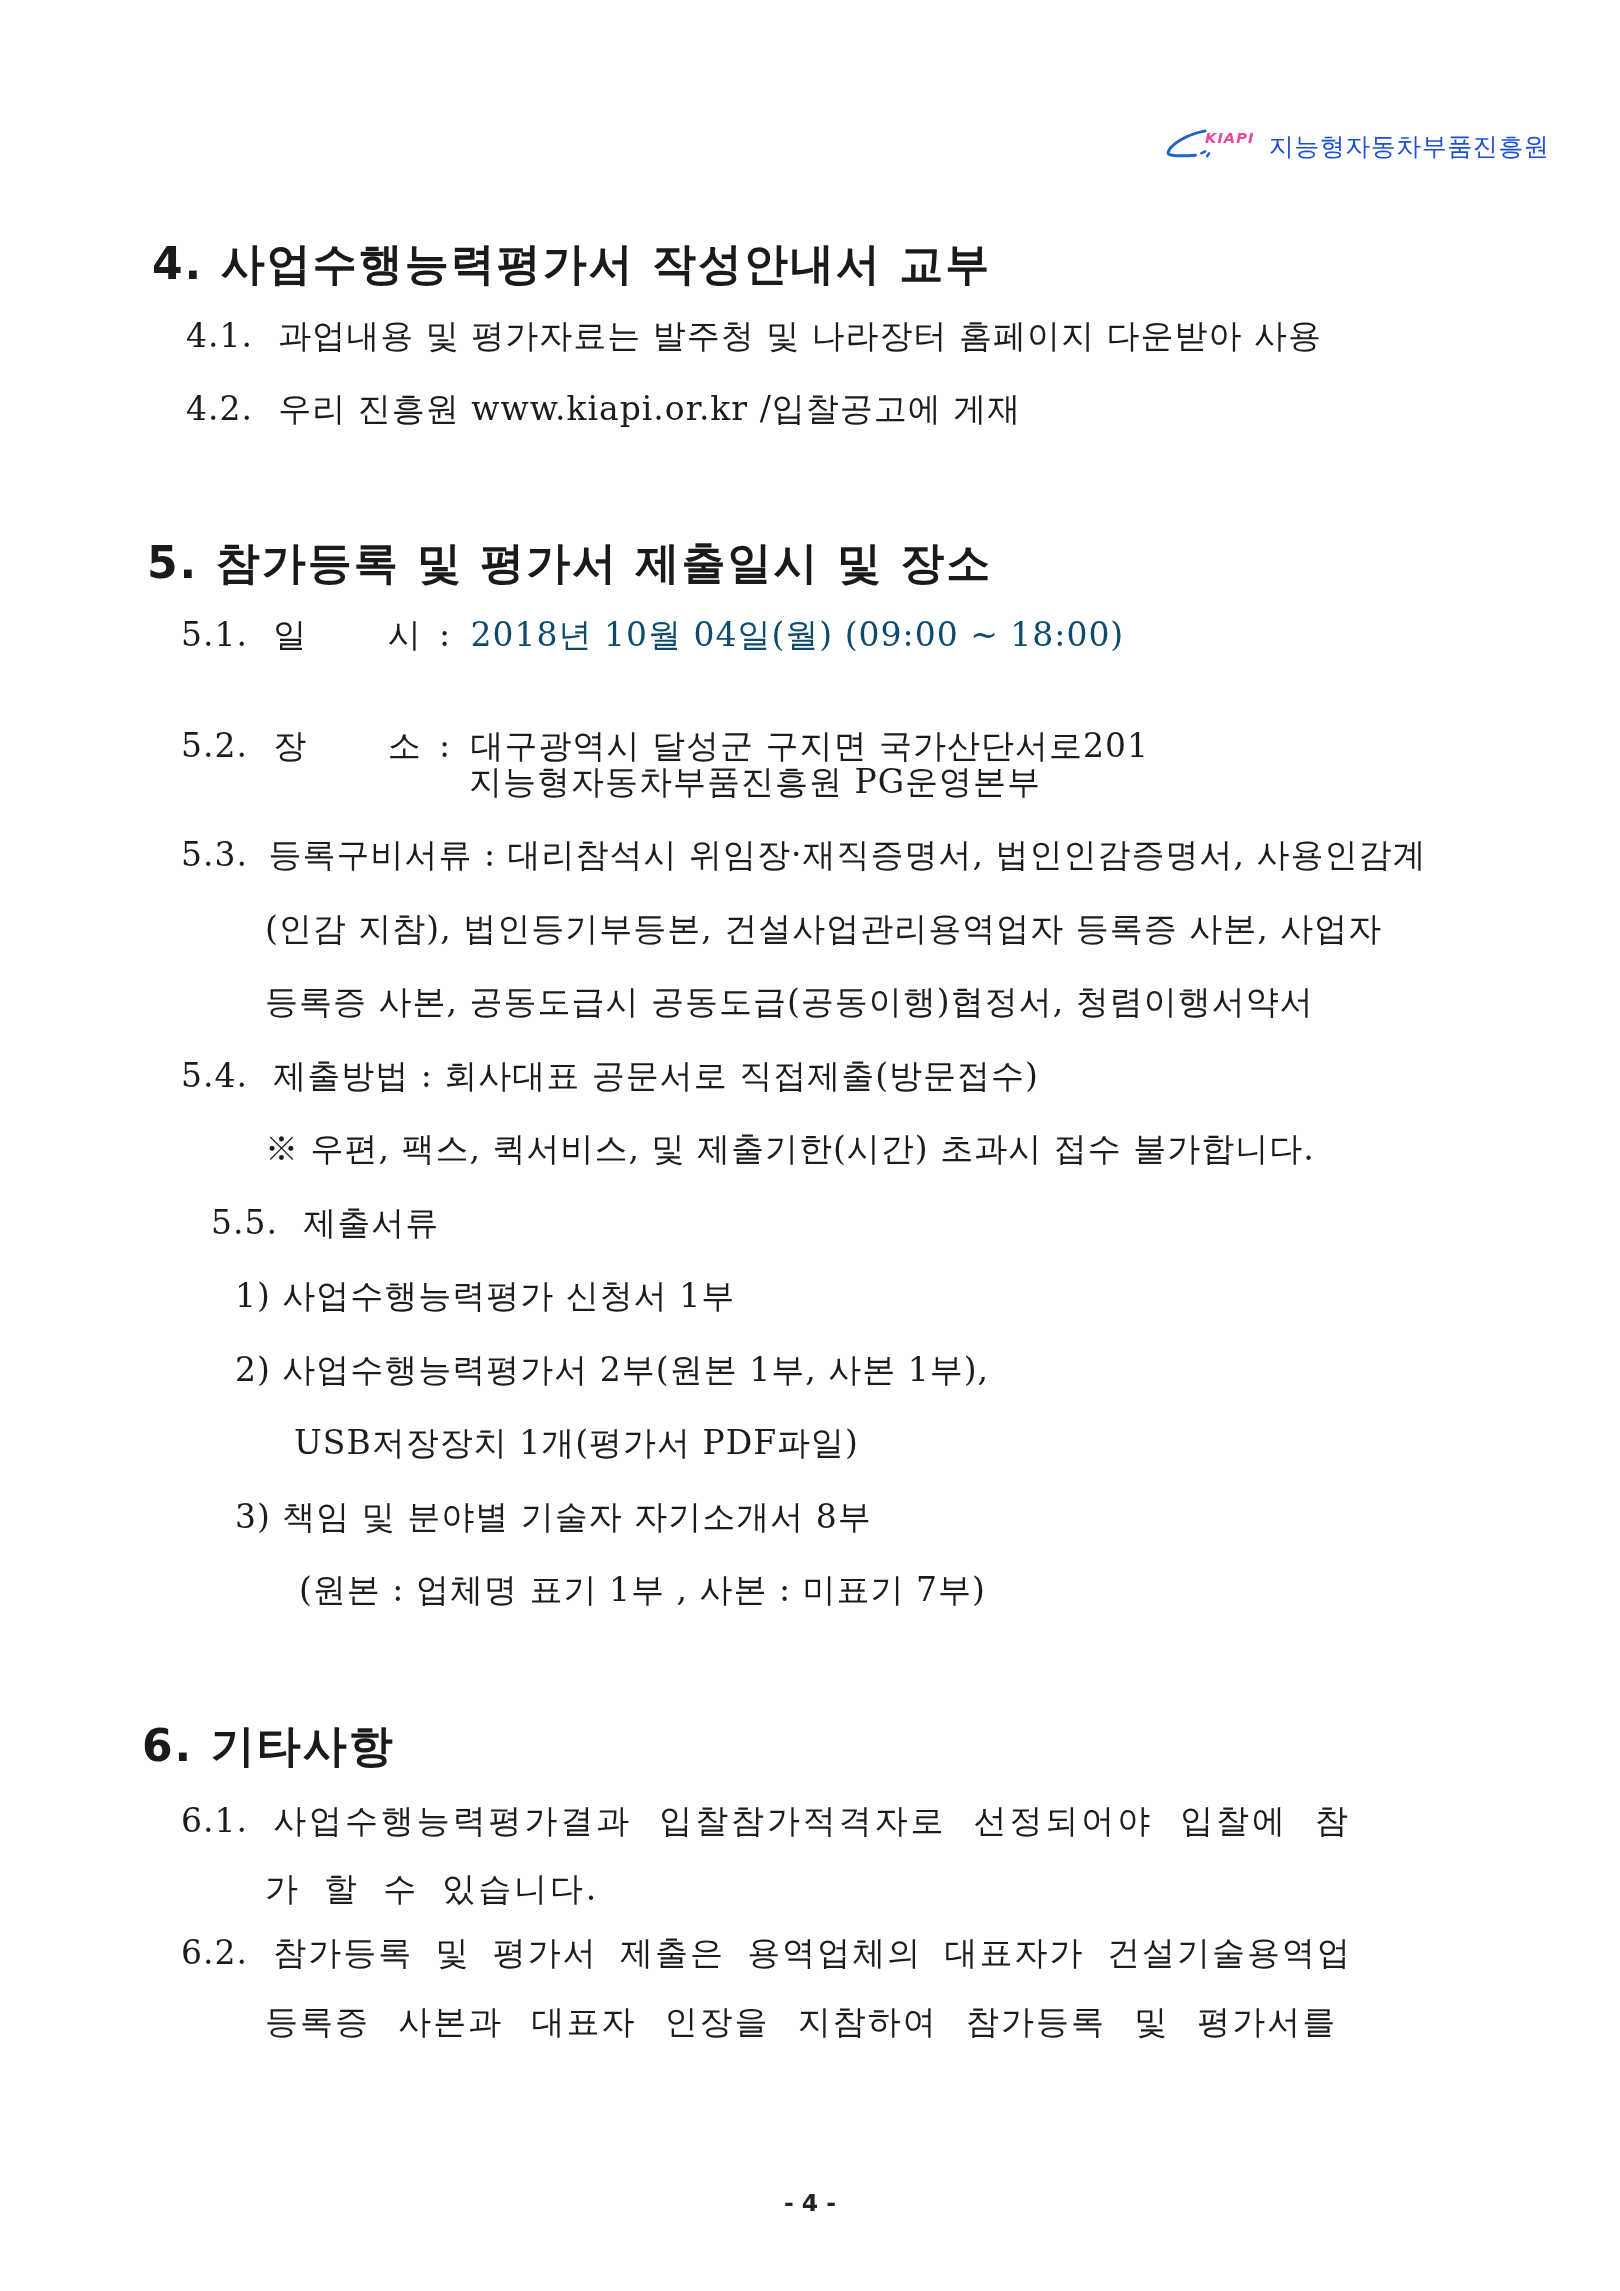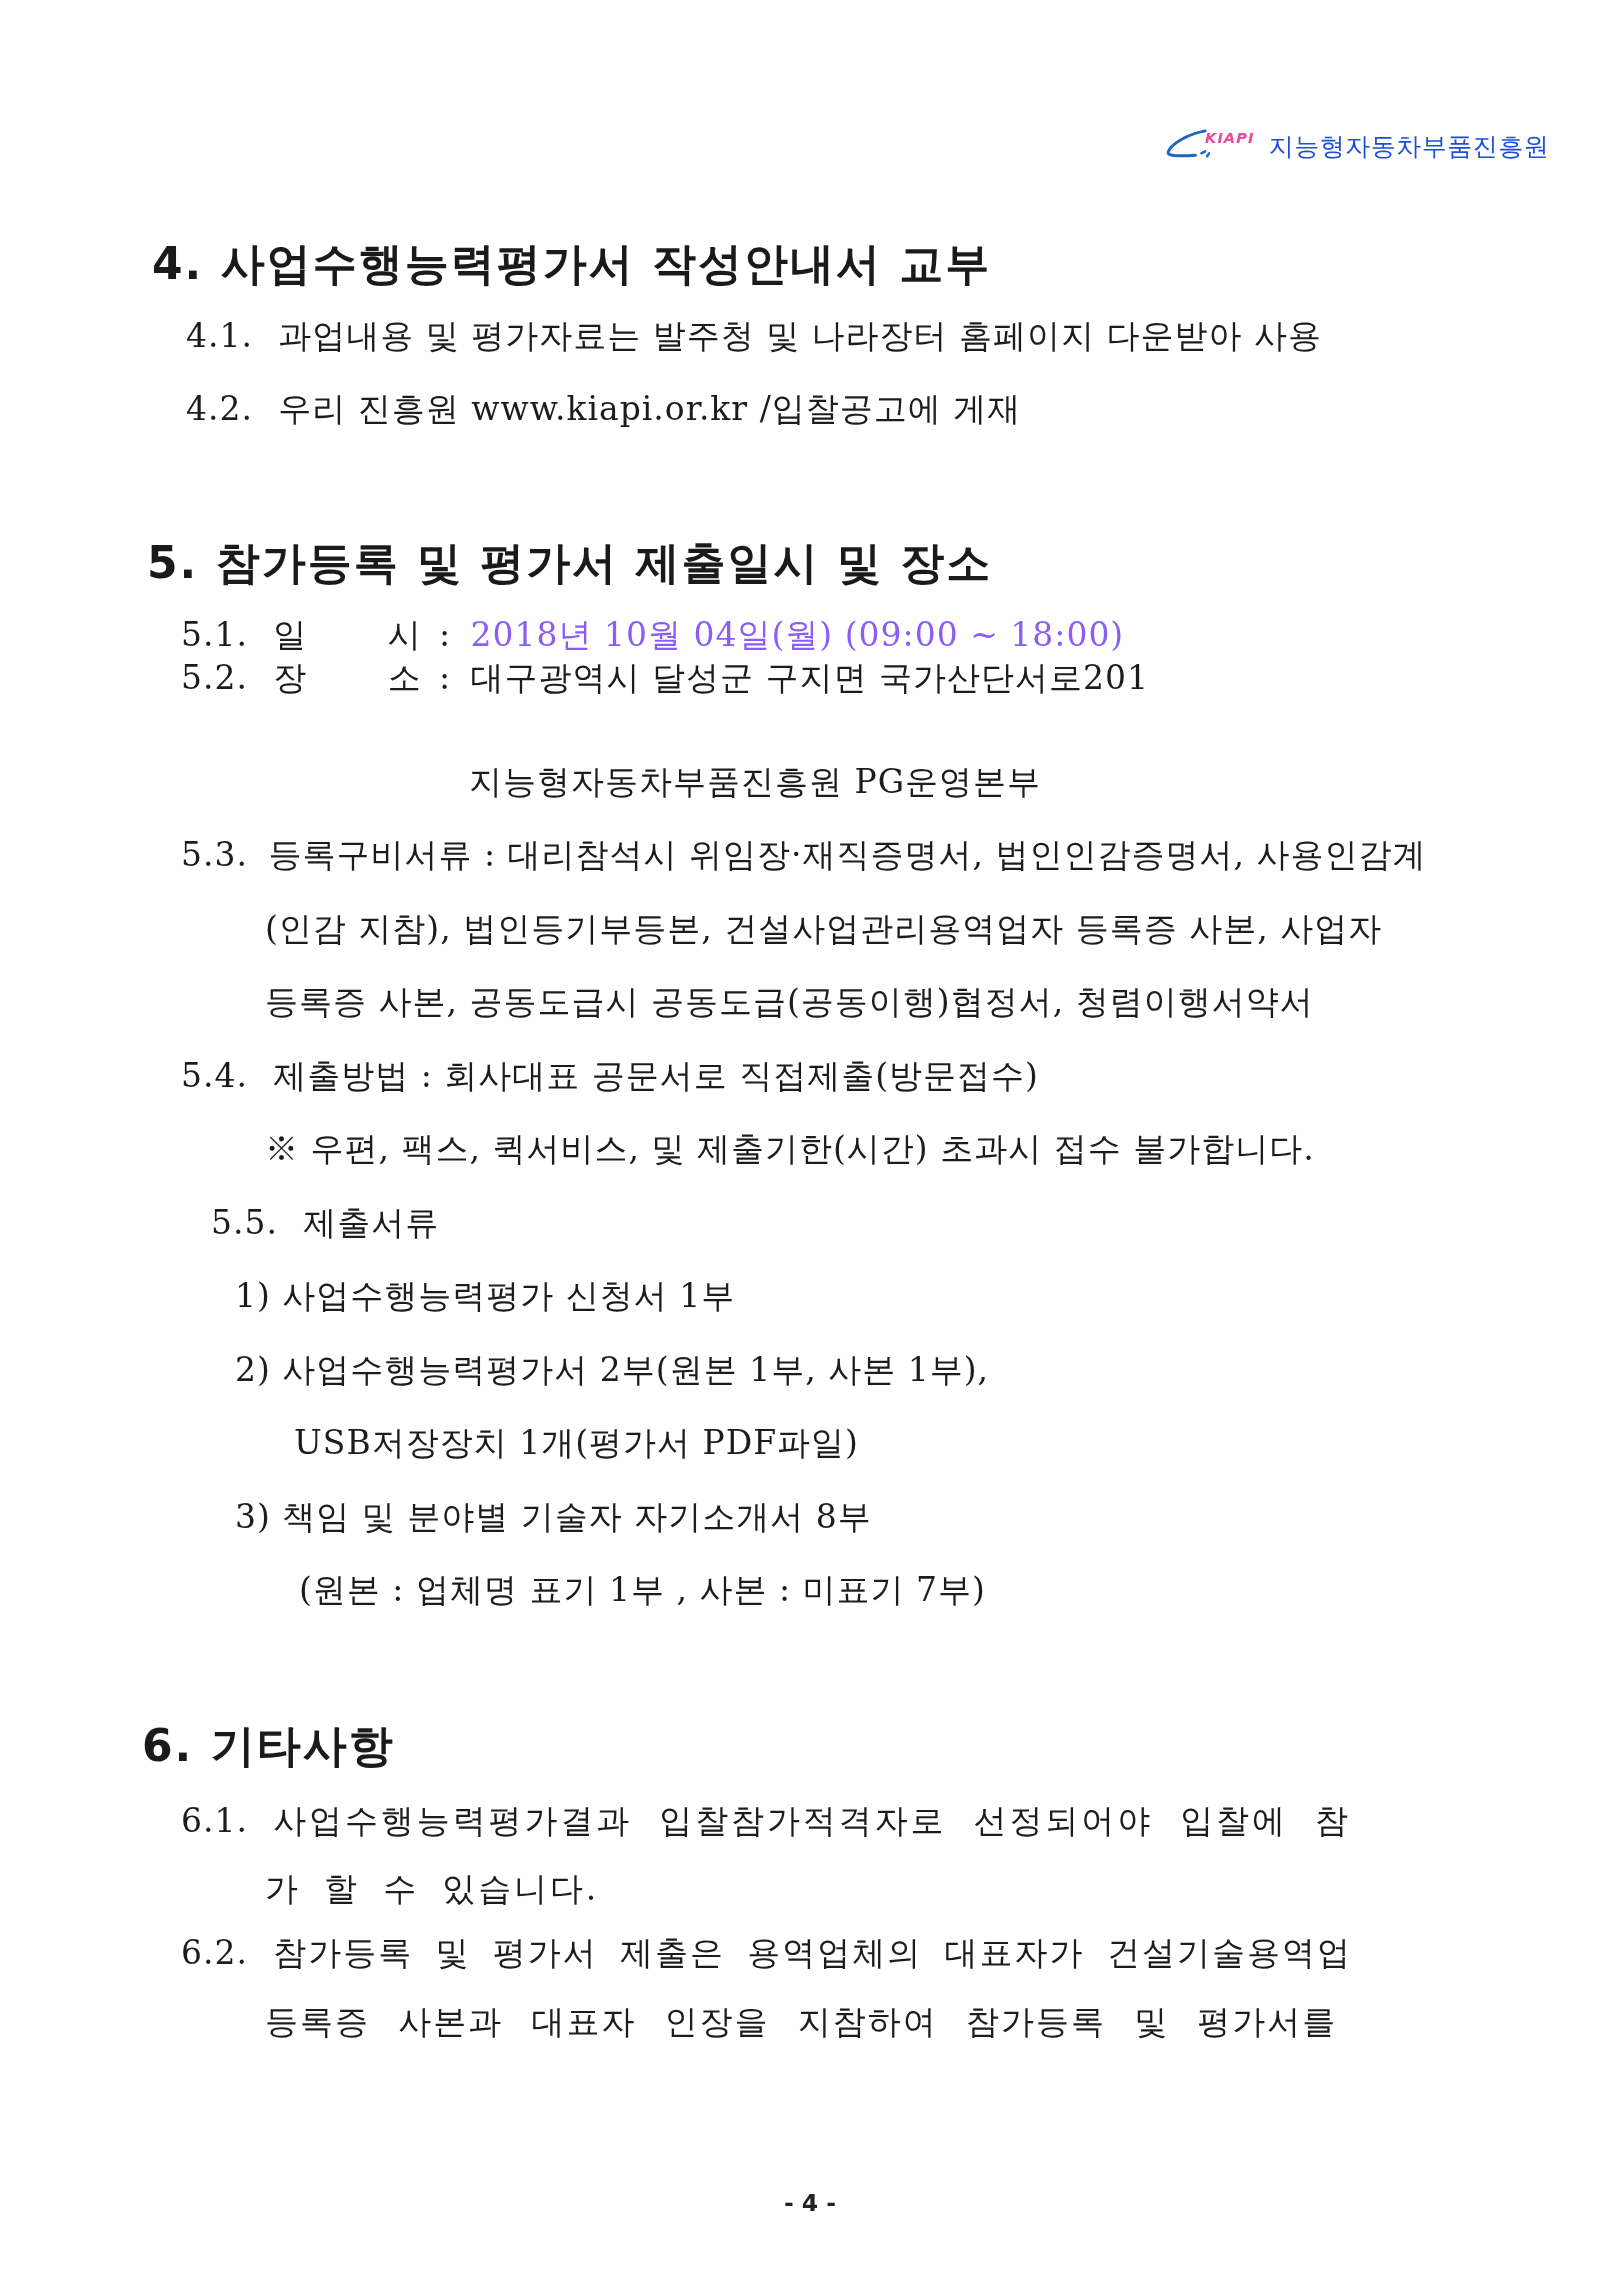--- a/index.html
+++ b/index.html
@@ -25,21 +25,21 @@
   }
 
   .section-title {
     position: absolute; font-family: "DejaVu Sans", sans-serif; font-weight: bold;
     font-size: 44px; letter-spacing: 2px; color: #1a1a1a;
   }
   .line {
     position: absolute; font-size: 33px; letter-spacing: 1px; white-space: nowrap; color: #1c1c1c;
   }
   .num { display: inline-block; }
-  .red { color: #8b5cf6; }
+  .red { color: #0c4a6e; }
 
   .page-number {
     position: absolute; left: 0; width: 1620px; top: 2189px; text-align: center;
     font-family: "DejaVu Sans", sans-serif; font-weight: bold; font-size: 23.5px; color: #222;
   }
 </style>
 </head>
 <body>
 
 <div class="header-logo">
@@ -66,21 +66,21 @@
 <div class="section-title" style="left:147px; top:534px;">5. 참가등록 및 평가서 제출일시 및 장소</div>
 
 <div class="line" style="left:181px; top:613px;">
   <span class="num">5.1.</span>
   <span style="margin-left:13.7px;">일</span>
   <span style="margin-left:69px;">시</span>
   <span style="margin-left:5.9px;">:</span>
   <span class="red" style="margin-left:7.8px;">2018년 10월 04일(월) (09:00 ~ 18:00)</span>
 </div>
 
-<div class="line" style="left:181px; top:656px;">
+<div class="line" style="left:181px; top:724px;">
   <span class="num">5.2.</span>
   <span style="margin-left:13.7px;">장</span>
   <span style="margin-left:69px;">소</span>
   <span style="margin-left:5.9px;">:</span>
   <span style="margin-left:7.8px;">대구광역시 달성군 구지면 국가산단서로201</span>
 </div>
 <div class="line" style="left:469px; top:760px;">지능형자동차부품진흥원 PG운영본부</div>
 
 <div class="line" style="left:181px; top:833px; width:1308px;">
   <span class="num">5.3.</span>

